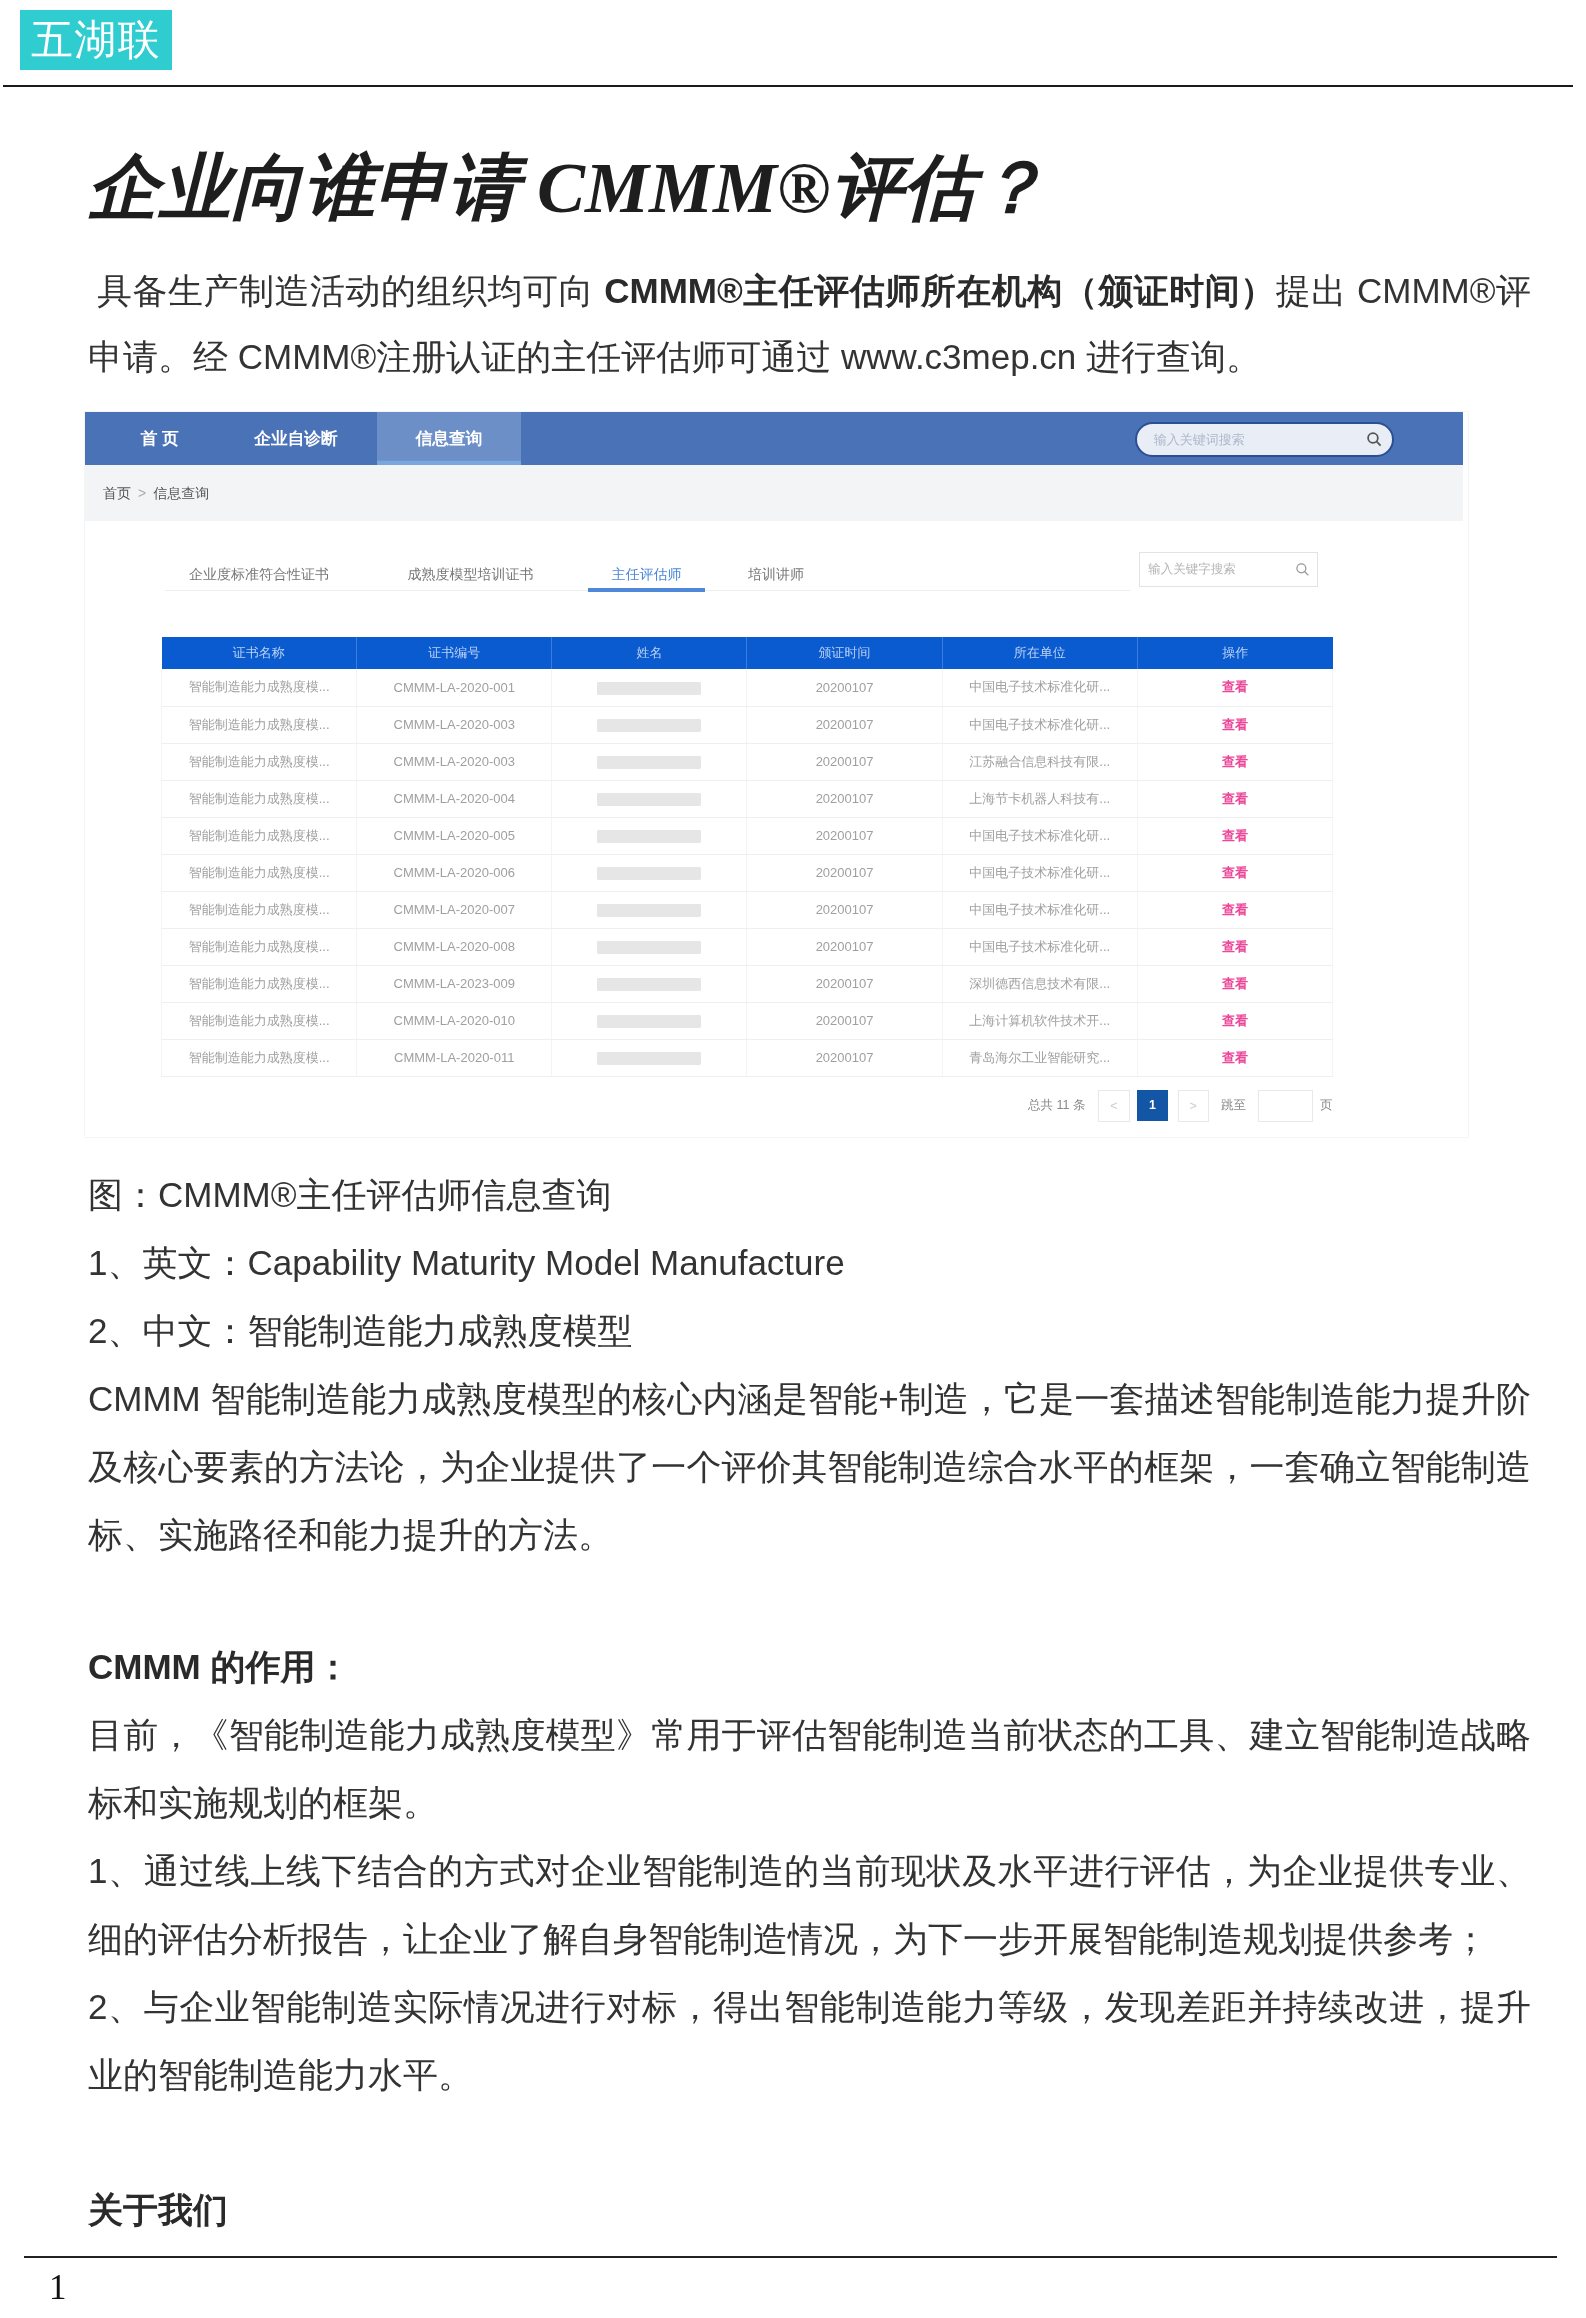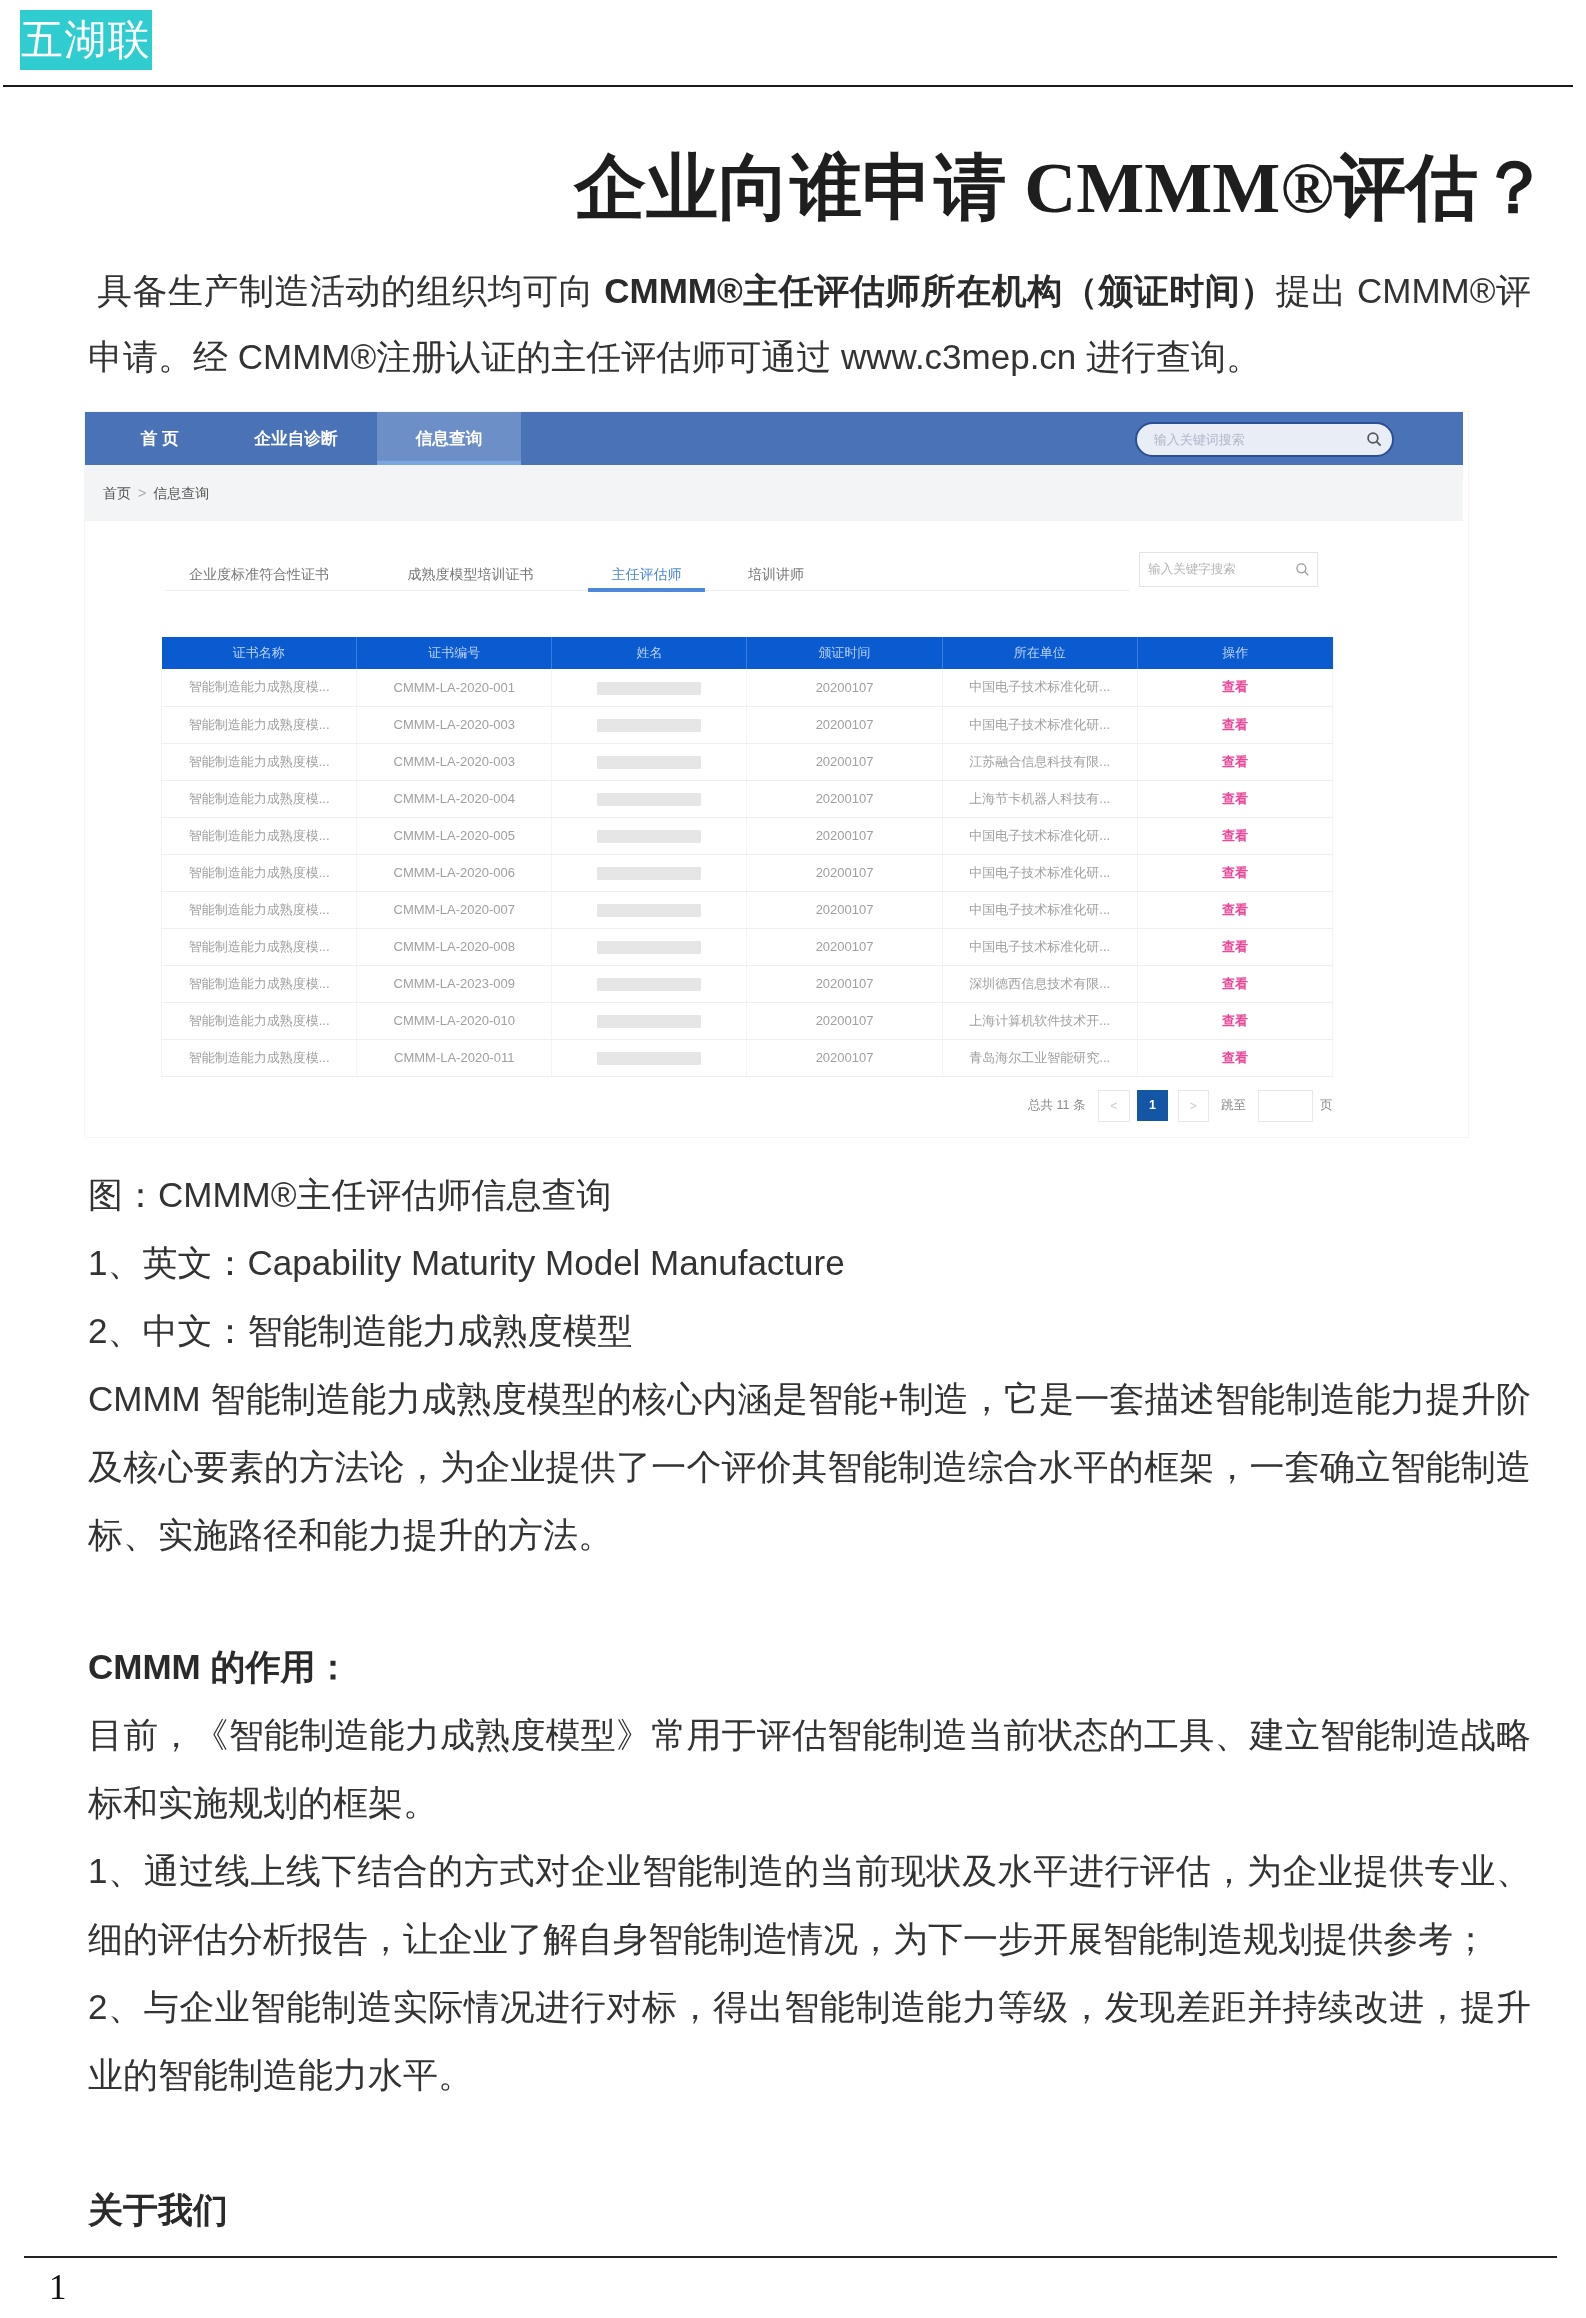--- a/index.html
+++ b/index.html
@@ -1,22 +1,22 @@
 <!DOCTYPE html>
 <html style="font-size:11px"><head>
 <meta charset="utf-8">
 <style>
   html,body{margin:0;padding:0;}
   body{width:1586px;height:2319px;position:relative;background:#ffffff;overflow:hidden;
        font-family:"Liberation Sans",sans-serif;color:#333333;}
-  .logo{position:absolute;left:20px;top:10.4px;width:132px;height:60px;background:#2fcdd0;color:#ffffff;
+  .logo{position:absolute;left:20px;top:10.4px;width:152px;height:60px;background:#2fcdd0;color:#ffffff;
         font-size:42px;line-height:60px;text-align:center;letter-spacing:1.4px;}
   .top-rule{position:absolute;left:2.8px;top:85px;width:1570px;height:2.1px;background:#1a1a1a;}
-  .title{position:absolute;left:87px;width:1463px;top:143px;line-height:90px;text-align:right;
-         font-family:"Liberation Serif",serif;font-weight:bold;font-size:72px;color:#1e1e1e;white-space:nowrap;}
+  .title{position:absolute;left:87px;width:1463px;top:143px;line-height:90px;text-align:left;
+         font-family:"Liberation Serif",serif;font-weight:bold;font-size:72px;color:#1e1e1e;white-space:nowrap;font-style:italic;}
   .text-block{position:absolute;left:88px;width:1443px;font-size:35px;color:#333333;}
   .line{height:68px;line-height:68px;overflow:hidden;}
   .line.j{text-align:justify;text-align-last:justify;}
   .intro .line{height:66px;line-height:66px;}
   .intro .first{text-indent:9px;}
   .b{font-weight:bold;color:#2a2a2a;}
 
   
   .figure{position:absolute;left:85px;top:412px;width:1383px;height:725px;background:#ffffff;
           box-shadow:0 0 0 0.7px #f1f1f1;font-family:"Liberation Sans",sans-serif;}

